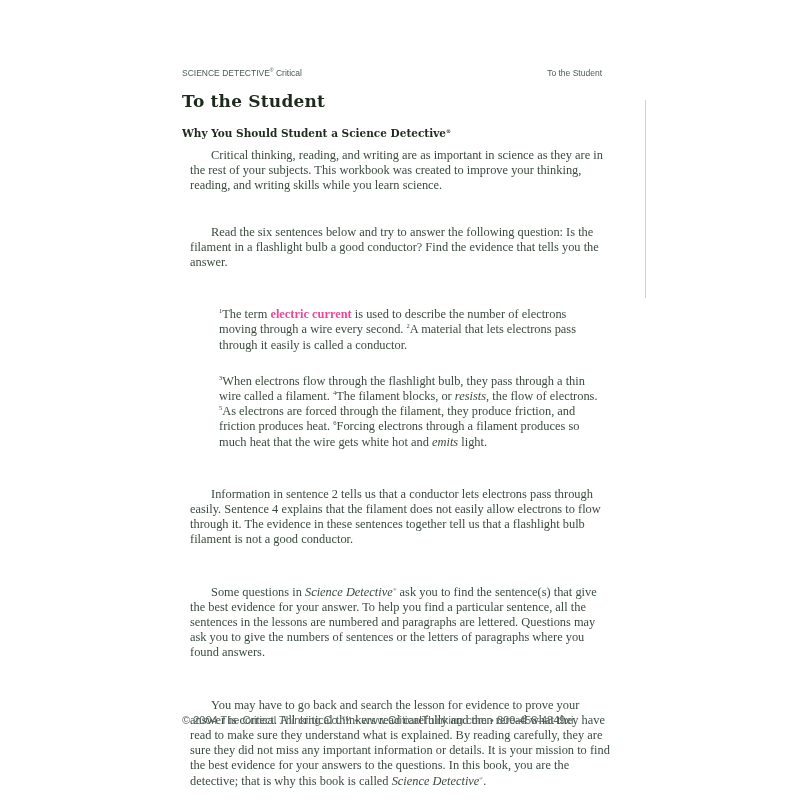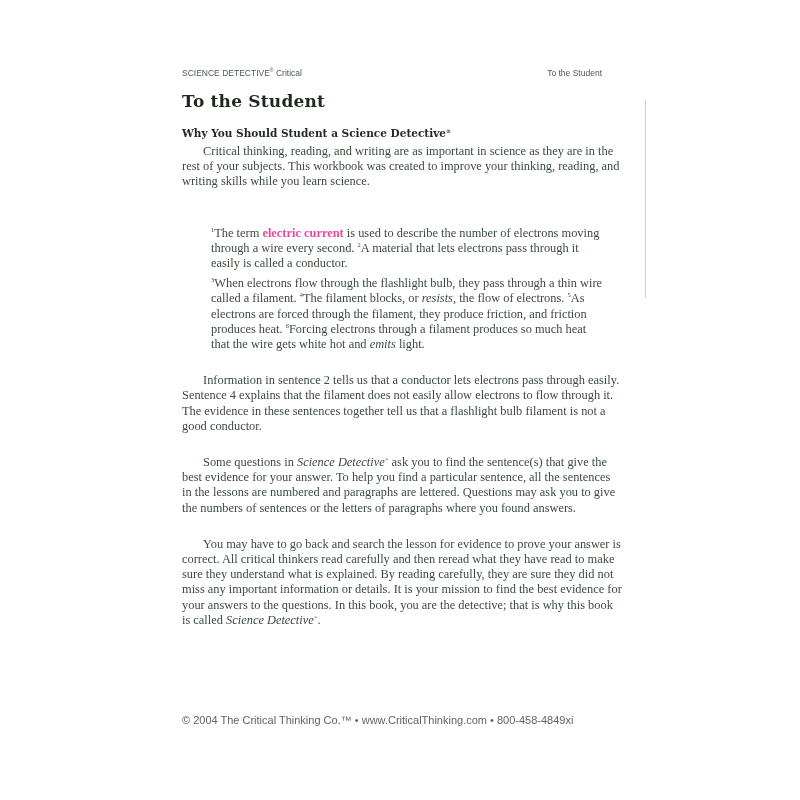--- a/index.html
+++ b/index.html
@@ -69,21 +69,21 @@
     }
     .h2 {
       font-family: "DejaVu Serif", serif;
       font-weight: bold;
       font-size: 10.5px;
       color: #1e2a1e;
       margin: 0 0 4px 0;
       line-height: 14px;
     }
     .p {
-      margin: 0;
+      margin: 8px;
       text-indent: 21px;
     }
     .gap-s { height: 5px; }
     .gap-m { height: 10px; }
     .gap-l { height: 21px; }
     .example {
       margin-left: 29px;
       width: 395px;
     }
     .example .p { text-indent: 0; }
@@ -120,20 +120,21 @@
   <h1 class="title">To the Student</h1>
 
   <div class="content">
 
     <h2 class="h2"><span>Why You Should Student a Science Detective</span><sup class="reg">®</sup></h2>
     <p class="p">Critical thinking, reading, and writing are as important in science as they are in the rest of your subjects. This workbook was created to improve your thinking, reading, and writing skills while you learn science.</p>
 
     <div class="gap-m"></div>
 
     <div class="gap-s"></div>
+    <p class="p">Read the six sentences below and try to answer the following question: Is the filament in a flashlight bulb a good conductor? Find the evidence that tells you the answer.</p>
 
     <div class="gap-l"></div>
 
     <div class="example">
       <p class="p"><span class="sn">1</span><span>The term </span><span class="b">electric current</span><span> is used to describe the number of electrons moving through a wire every second. </span><span class="sn">2</span><span>A material that lets electrons pass through it easily is called a conductor.</span></p>
       <div class="gap-s"></div>
       <p class="p"><span class="sn">3</span><span>When electrons flow through the flashlight bulb, they pass through a thin wire called a filament. </span><span class="sn">4</span><span>The filament blocks, or </span><span class="i">resists</span><span>, the flow of electrons. </span><span class="sn">5</span><span>As electrons are forced through the filament, they produce friction, and friction produces heat. </span><span class="sn">6</span><span>Forcing electrons through a filament produces so much heat that the wire gets white hot and </span><span class="i">emits</span><span> light.</span></p>
     </div>
 
     <div class="gap-l"></div>

